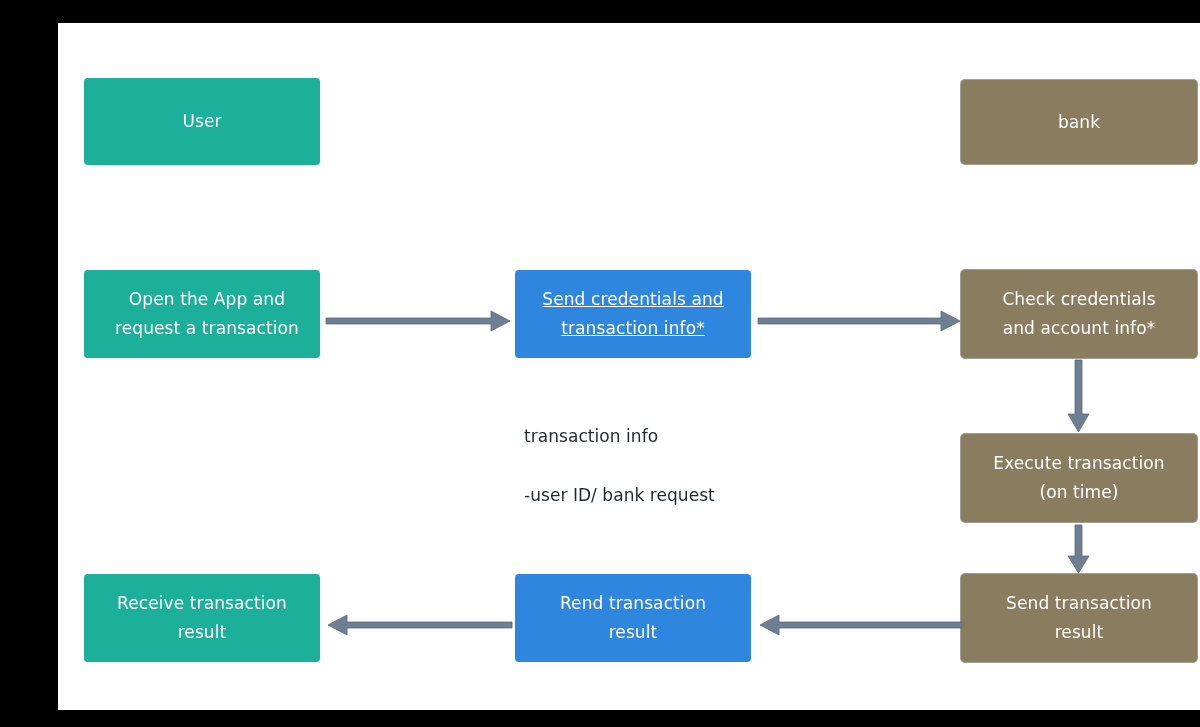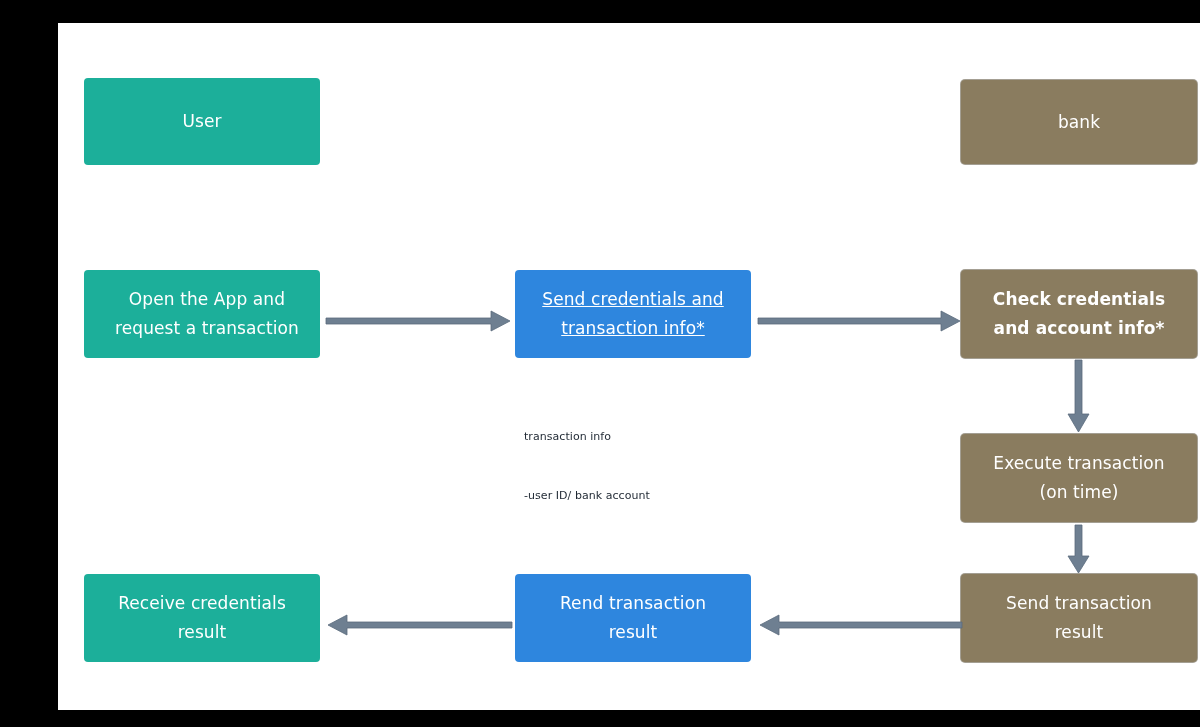--- a/index.html
+++ b/index.html
@@ -52,21 +52,21 @@
   .node.green  { background: #1CAF9A; }
   .node.blue   { background: #2E86DE; }
   .node.brown  { background: #8A7C5F; box-shadow: 0 0 0 1px rgba(90,80,58,0.55); }
 
   
   #annotation {
     position: absolute;
     left: 466px;
     top: 369px;
     color: #1F2833;
-    font-size: 11px;
+    font-size: 17px;
     line-height: 29.5px;
     white-space: pre-line;
     letter-spacing: 0.05px;
   }
 
   
   .arrow {
     position: absolute;
     overflow: visible;
   }
@@ -82,56 +82,56 @@
 
 
     <div class="node brown" style="left:903px; top:57px; width:236px; height:84px;">bank</div>
 
     <div class="node green" style="left:26px; top:247px; width:236px; height:88px;padding-left:18px;">Open the App and
 request a transaction</div>
 
     <div class="node blue" style="left:457px; top:247px; width:236px; height:88px;text-decoration:underline;">Send credentials and
 transaction info*</div>
 
-    <div class="node brown" style="left:903px; top:247px; width:236px; height:88px;font-weight:bold;">Check credentials
+    <div class="node brown" style="left:903px; top:247px; width:236px; height:88px;">Check credentials
 and account info*</div>
 
     <div class="arrow" style="left:268px; top:285px; width:186px; height:26px;">
       <svg width="186" height="26" viewBox="0 0 186 26">
         <path d="M0 10 L165 10 L165 3 L184 13 L165 23 L165 16 L0 16 Z" fill="#6E7F91" stroke="#5A6B7C" stroke-width="0.8"></path>
       </svg>
     </div>
 
     <div class="arrow" style="left:700px; top:285px; width:204px; height:26px;">
       <svg width="204" height="26" viewBox="0 0 204 26">
         <path d="M0 10 L183 10 L183 3 L202 13 L183 23 L183 16 L0 16 Z" fill="#6E7F91" stroke="#5A6B7C" stroke-width="0.8"></path>
       </svg>
     </div>
 
     <div id="annotation">
       <div>transaction info</div>
-      <div>-user ID/ bank account</div>
+      <div>-user ID/ bank request</div>
     </div>
 
     <div class="arrow" style="left:1008px; top:337px; width:26px; height:74px;">
       <svg width="26" height="74" viewBox="0 0 26 74">
         <path d="M9 0 L16 0 L16 54 L23 54 L12.5 72 L2 54 L9 54 Z" fill="#6E7F91" stroke="#5A6B7C" stroke-width="0.8"></path>
       </svg>
     </div>
 
     <div class="node brown" style="left:903px; top:411px; width:236px; height:88px;">Execute transaction
 (on time)</div>
 
     <div class="arrow" style="left:1008px; top:502px; width:26px; height:50px;">
       <svg width="26" height="50" viewBox="0 0 26 50">
         <path d="M9 0 L16 0 L16 31 L23 31 L12.5 48 L2 31 L9 31 Z" fill="#6E7F91" stroke="#5A6B7C" stroke-width="0.8"></path>
       </svg>
     </div>
 
-    <div class="node green" style="left:26px; top:551px; width:236px; height:88px;">Receive credentials
+    <div class="node green" style="left:26px; top:551px; width:236px; height:88px;">Receive transaction
 result</div>
 
     <div class="node blue" style="left:457px; top:551px; width:236px; height:88px;">Rend transaction
 result</div>
 
     <div class="node brown" style="left:903px; top:551px; width:236px; height:88px;">Send transaction
 result</div>
 
     <div class="arrow" style="left:268px; top:589px; width:186px; height:26px;">
       <svg width="186" height="26" viewBox="0 0 186 26">

